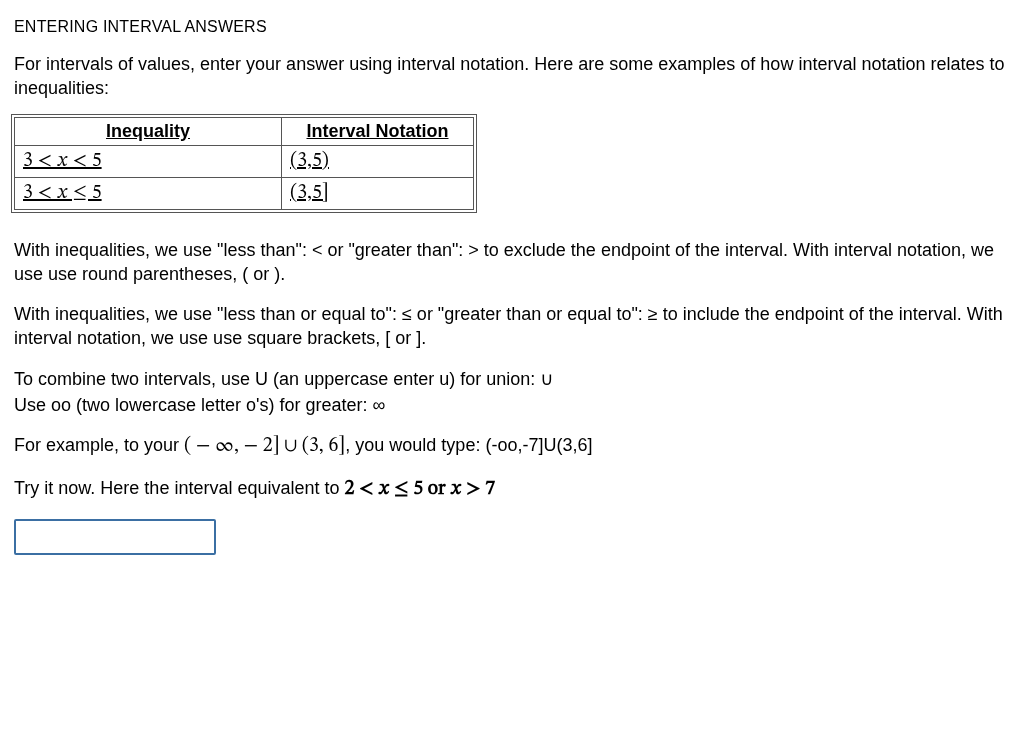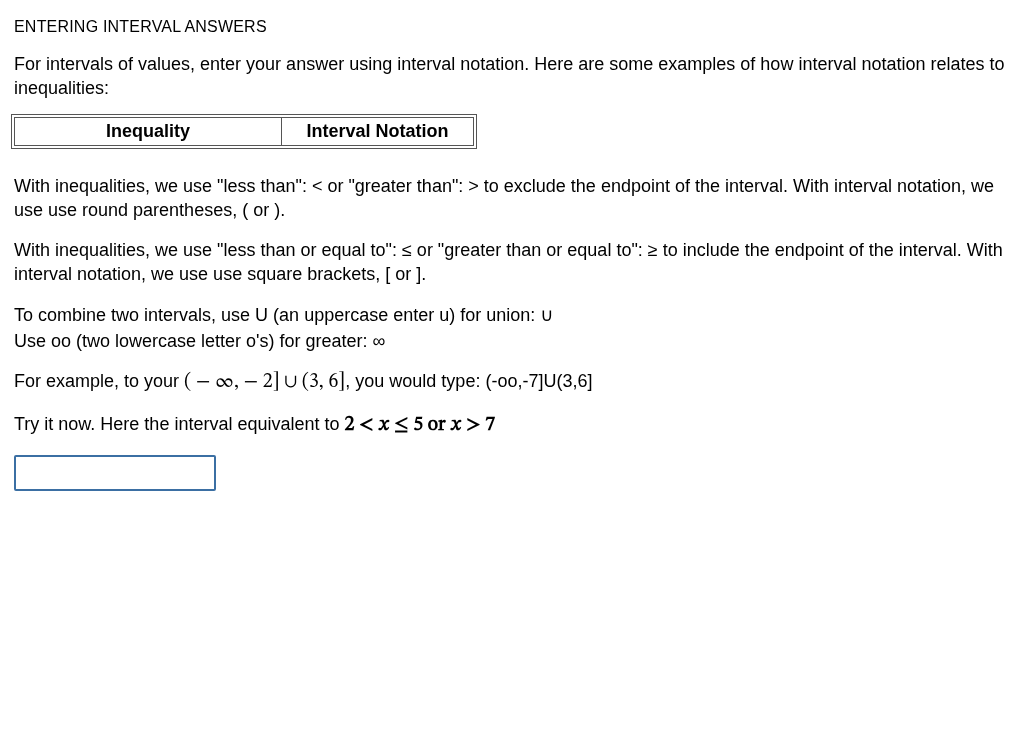--- a/index.html
+++ b/index.html
@@ -17,20 +17,21 @@
     letter-spacing: 0.2px;
     margin-bottom: 16px;
   }
   p {
     margin: 0 1px 16px 0;
     line-height: 1.35;
   }
   table.notation {
     border-collapse: collapse;
     margin-bottom: 28px;
+    text-decoration: underline;
   }
   table.notation th,
   table.notation td {
     border: 1px solid #555;
     padding: 3px 8px 3px 8px;
     text-align: left;
     font-weight: normal;
   }
   table.notation th {
     font-weight: bold;
@@ -66,20 +67,28 @@
 <div class="title">ENTERING INTERVAL ANSWERS</div>
 
 <p>For intervals of values, enter your answer using interval notation. Here are some examples of how interval notation relates to inequalities:</p>
 
 <table class="notation">
   <tbody>
       <tr>
     <th>Inequality</th>
     <th>Interval Notation</th>
   </tr>
+  <tr>
+    <td class="math mb">3 &lt; 𝑥 &lt; 5</td>
+    <td class="math mb">(3,5)</td>
+  </tr>
+  <tr>
+    <td class="math mb">3 &lt; 𝑥 ≤ 5</td>
+    <td class="math mb">(3,5]</td>
+  </tr>
 </tbody>
   </table>
 
 <p>With inequalities, we use "less than": &lt; or "greater than": &gt; to exclude the endpoint of the interval. With interval notation, we use use round parentheses, ( or ).</p>
 
 <p>With inequalities, we use "less than or equal to": ≤ or "greater than or equal to": ≥ to include the endpoint of the interval. With interval notation, we use use square brackets, [ or ].</p>
 
 <p class="tight">To combine two intervals, use U (an uppercase enter u) for union:  ∪</p>
 <p>Use oo (two lowercase letter o's) for greater: ∞</p>
 

